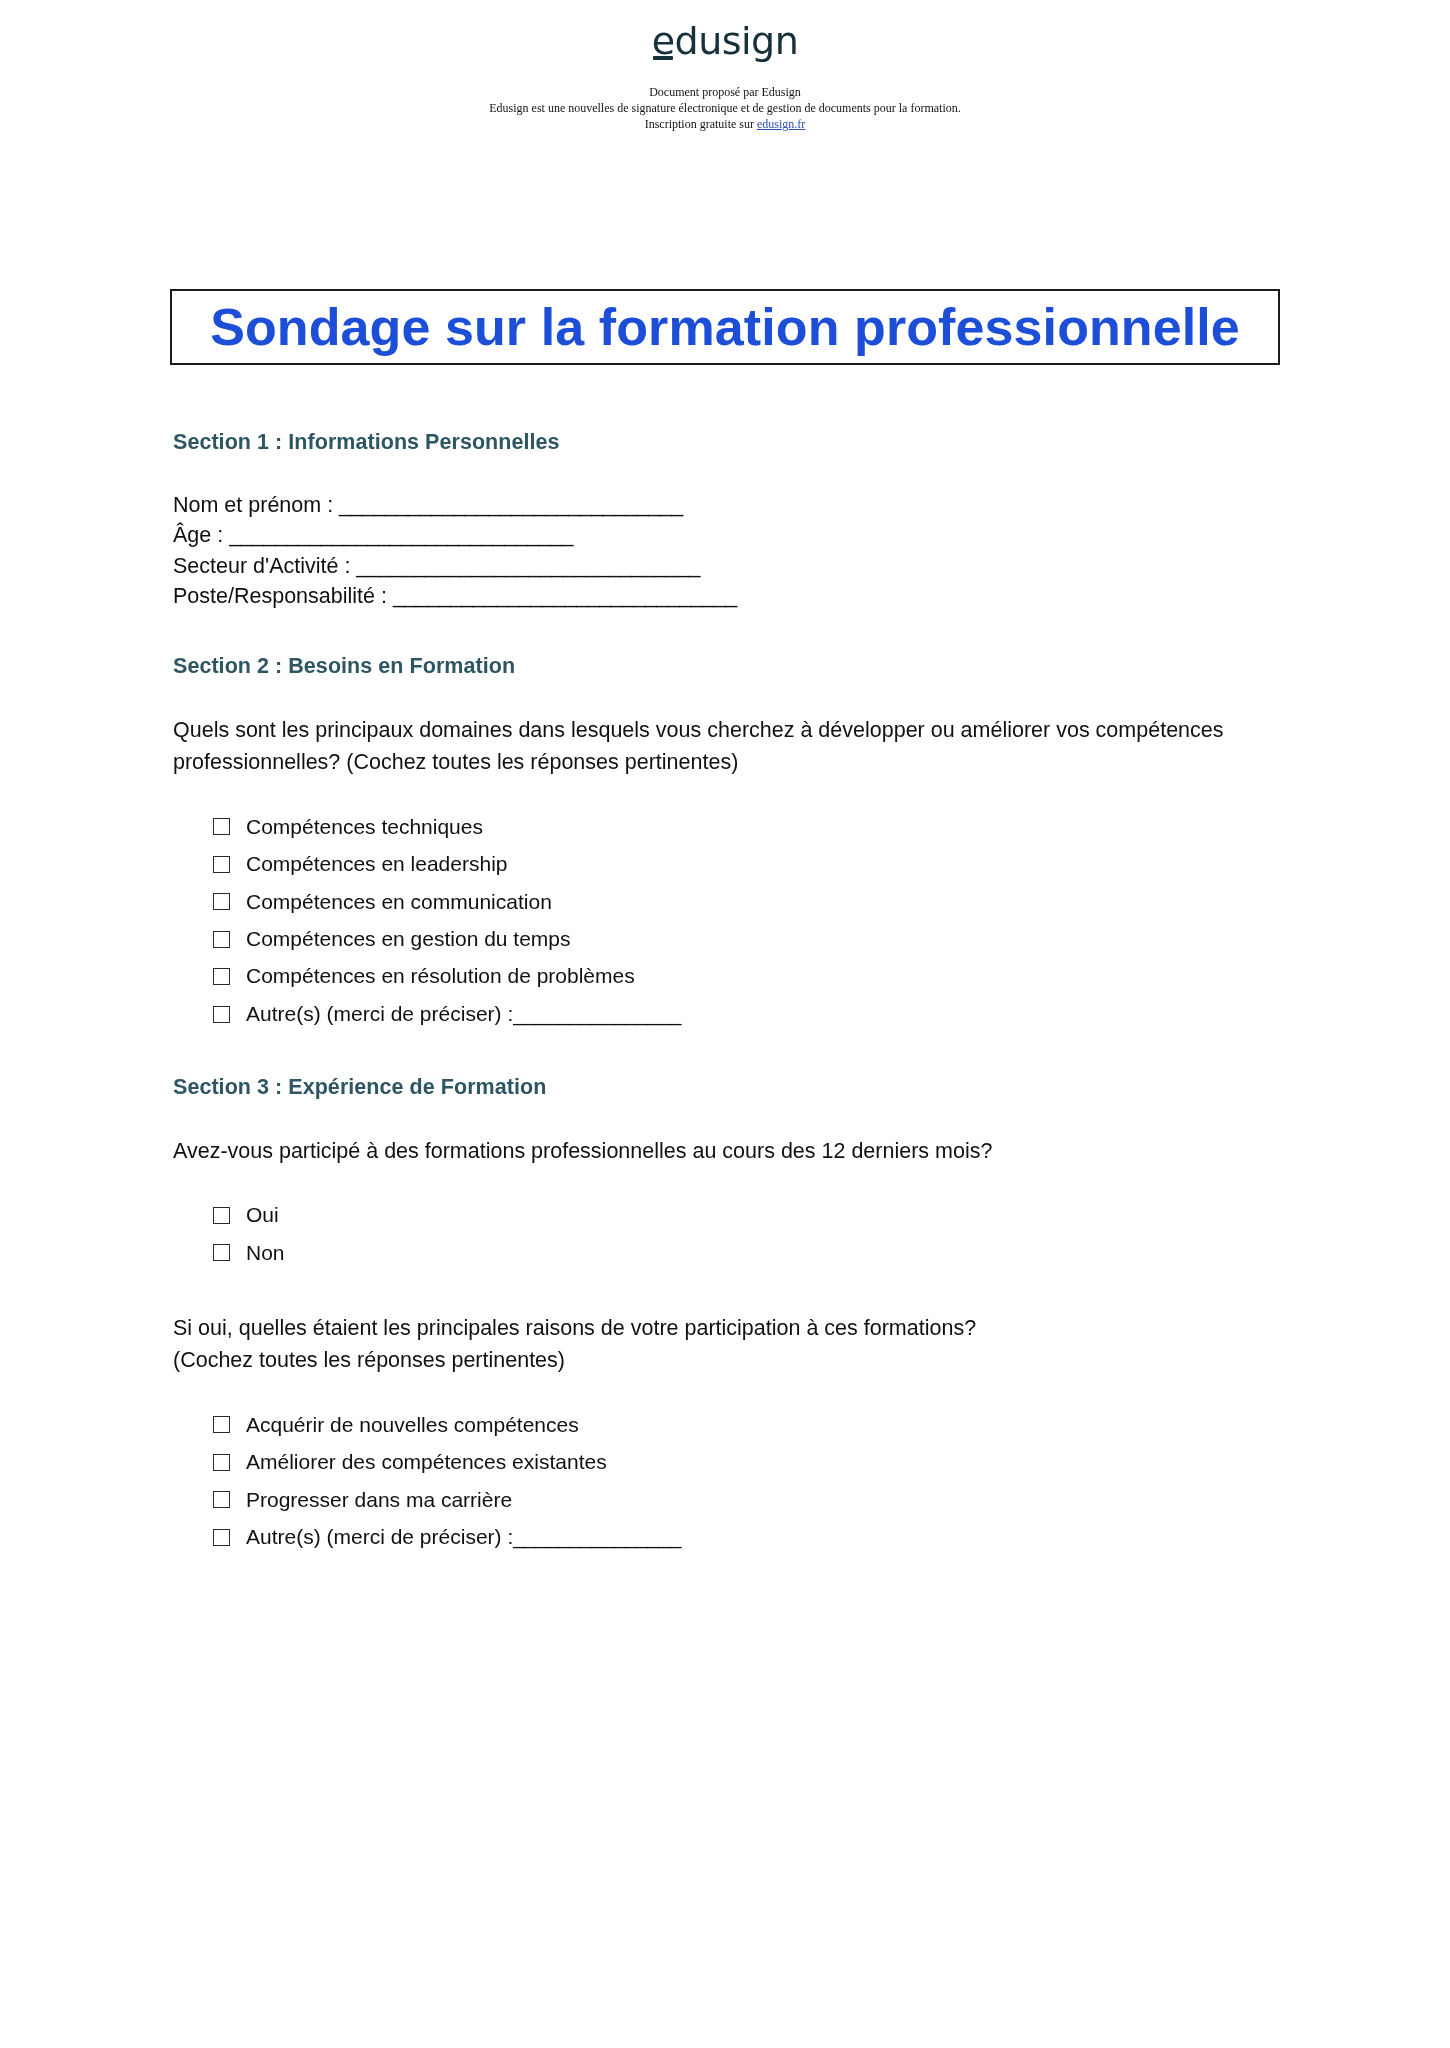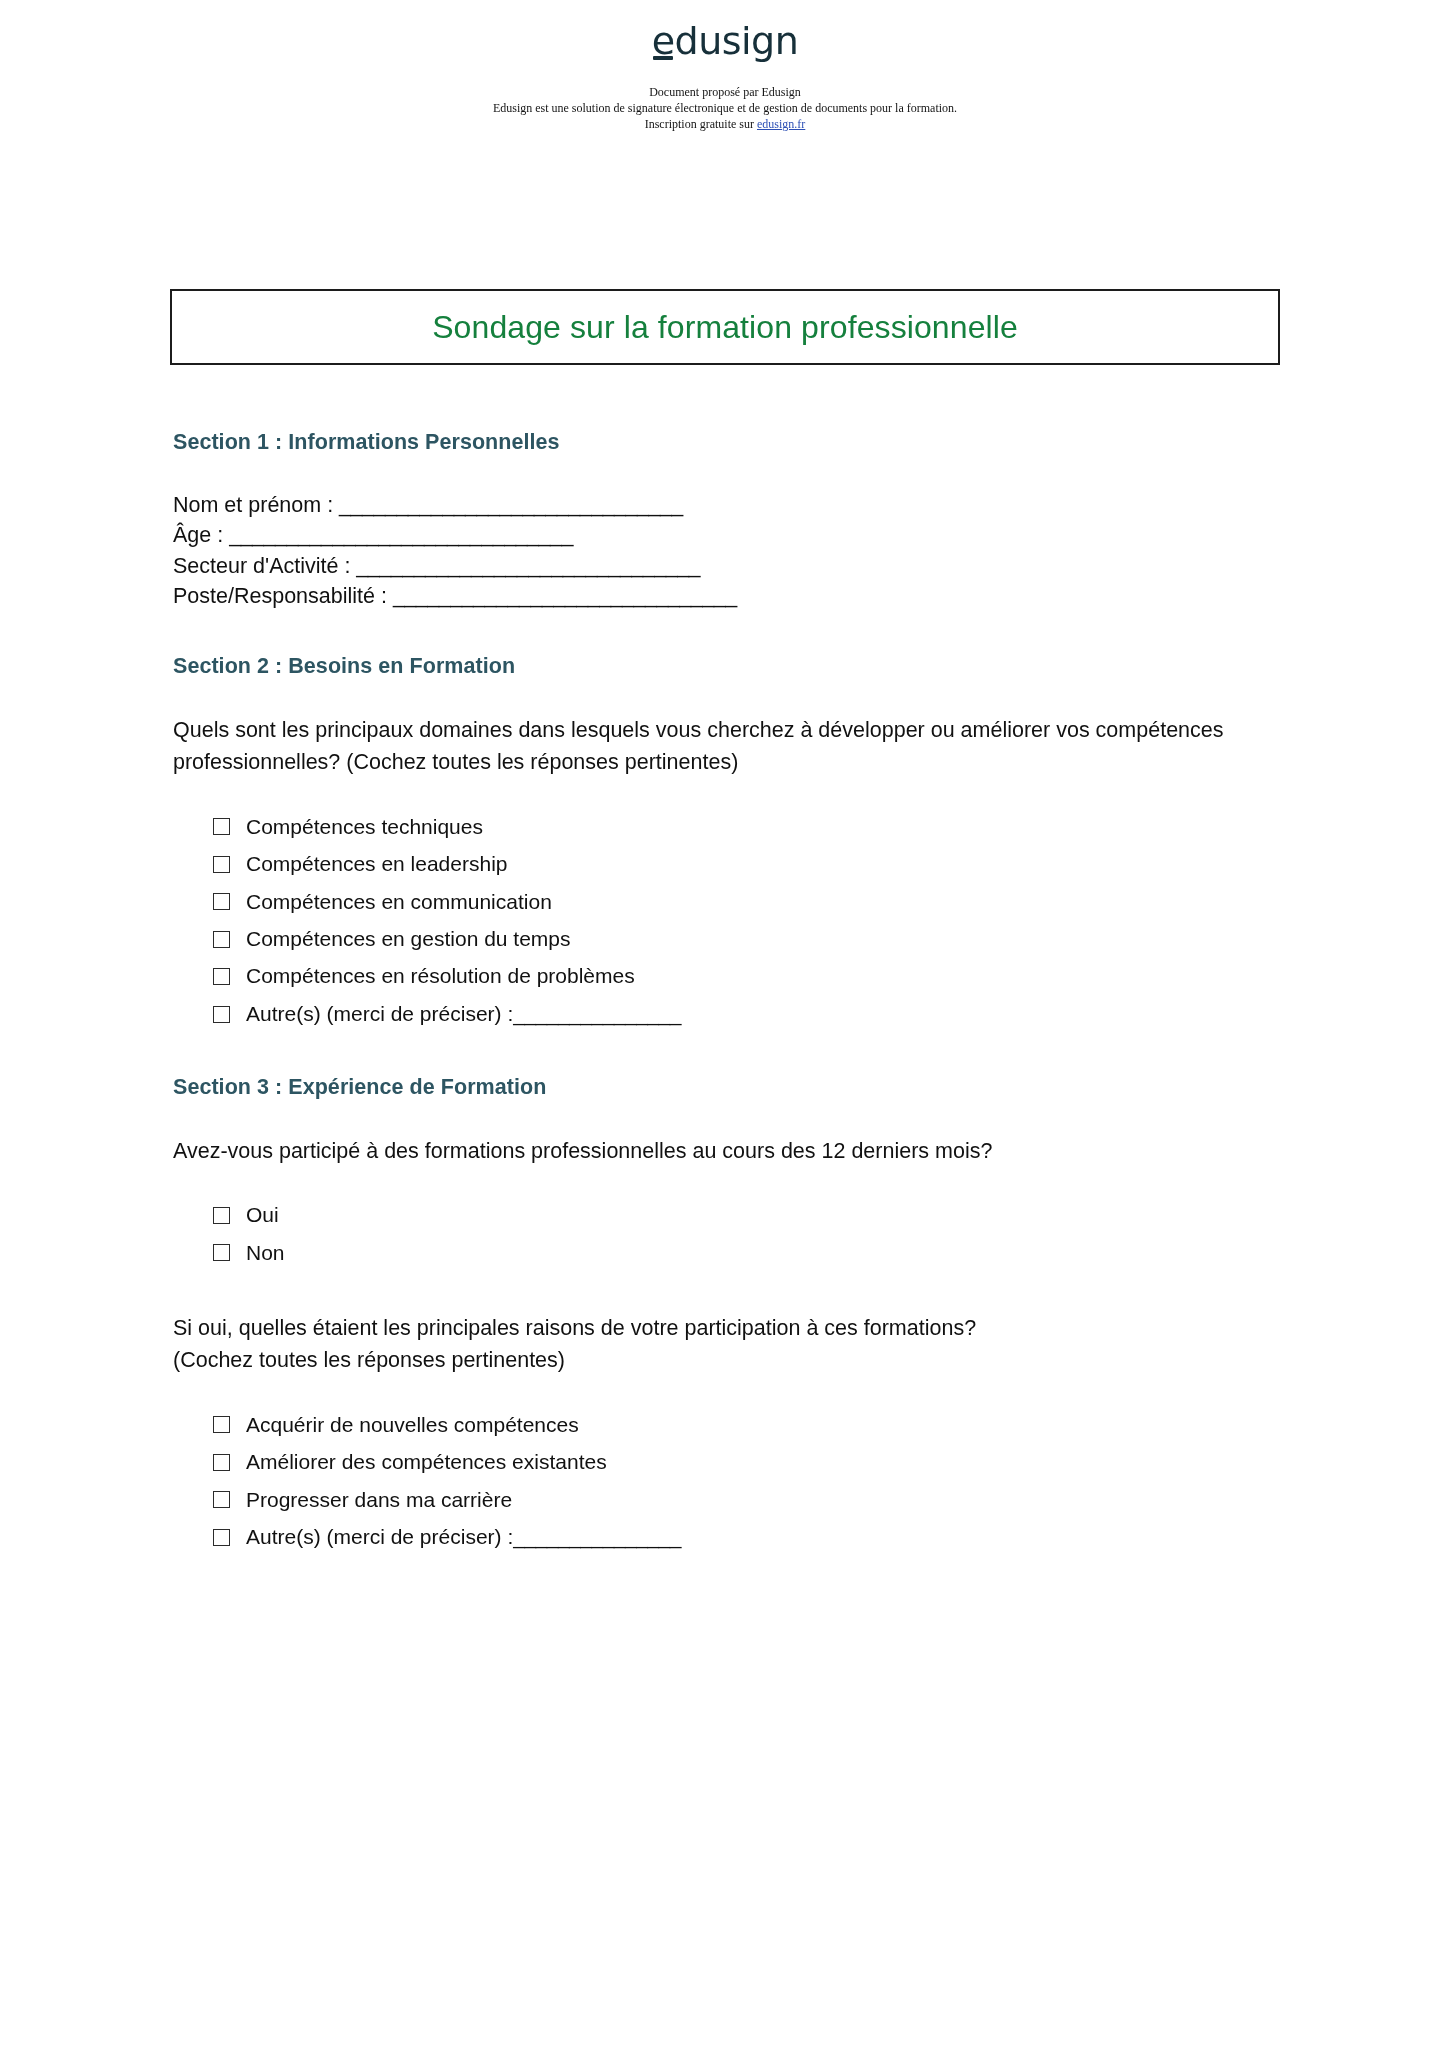--- a/index.html
+++ b/index.html
@@ -75,23 +75,23 @@
     height: 76px;
     border: 2.5px solid #1c1c1c;
     box-sizing: border-box;
     display: flex;
     align-items: center;
     justify-content: center;
     background: #fff;
   }
   .title-text {
     font-family: "Liberation Sans", sans-serif;
-    font-size: 32px;
-    font-weight: 400;
-    color: #15803d;
+    font-size: 52px;
+    font-weight: 700;
+    color: #1d4ed8;
     letter-spacing: 0.1px;
     white-space: nowrap;
   }
 
   
   .content {
     position: absolute;
     left: 173px;
     top: 430px;
     width: 1120px;
@@ -157,21 +157,21 @@
 </style>
 </head>
 <body>
 
 <div class="page">
 
   <div class="header">
     <div class="logo"><span class="logo-e">e</span><span>dusign</span></div>
     <div class="header-lines">
       <div>Document proposé par Edusign</div>
-      <div>Edusign est une solution de signature électronique et de gestion de documents pour la formation.</div>
+      <div>Edusign est une nouvelles de signature électronique et de gestion de documents pour la formation.</div>
       <div><span>Inscription gratuite sur </span><a class="header-link" href="#">edusign.fr</a></div>
     </div>
   </div>
 
   <div class="title-box">
     <div class="title-text">Sondage sur la formation professionnelle</div>
   </div>
 
   <div class="content">
 

